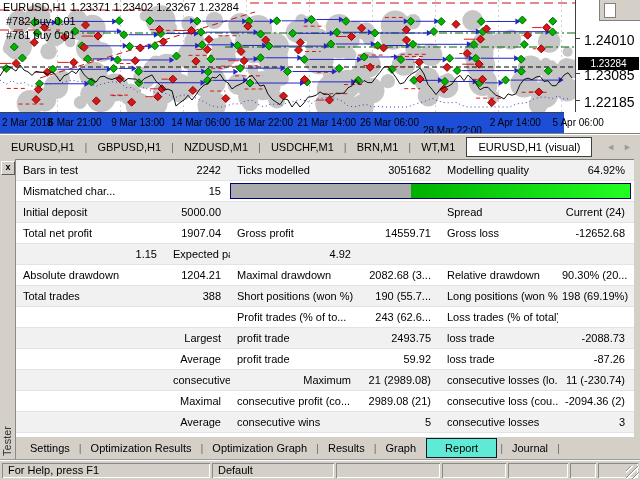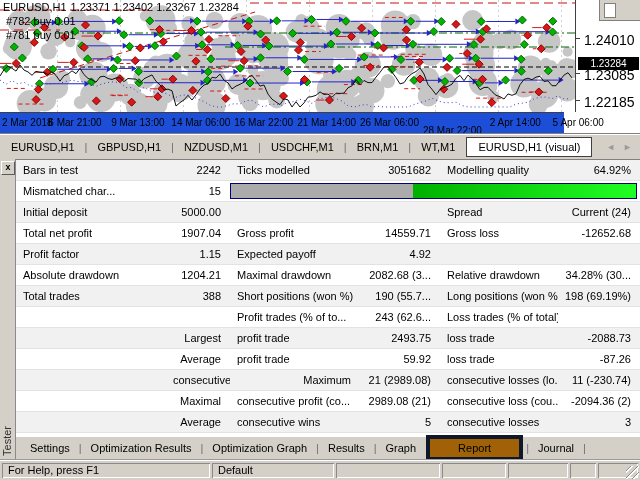--- a/index.html
+++ b/index.html
@@ -32,35 +32,35 @@
   .ctab.active{background:#fff;border:1px solid #404040;padding:3px 11px;margin:0 2px;}
   .tabsep{color:#707070;padding:0 1px;}
   .scrollbtns{display:flex;gap:8px;color:#9a9a9a;padding:0 6px;font-size:9px;}
 
   
   #report-wrap{position:absolute;left:0;top:159px;width:640px;height:300px;}
   #side-strip{position:absolute;left:0;top:0;width:16px;height:100%;background:#d4d0c8;border-right:1px solid #8a8a8a;box-sizing:border-box;}
   #close-btn{position:absolute;left:1px;top:2px;width:12px;height:12px;background:#d4d0c8;
     border:1px solid;border-color:#fff #5a5a5a #5a5a5a #fff;font-weight:bold;font-size:9px;line-height:10px;text-align:center;}
   #tester-label{position:absolute;left:1px;bottom:3px;writing-mode:vertical-rl;transform:rotate(180deg);font-size:11px;color:#333;}
-  #report-main{position:absolute;left:16px;top:0;right:0;height:100%;}
+  #report-main{position:absolute;left:16px;top:0;right:6px;height:100%;}
   #report-table{position:absolute;left:0;top:0;right:0;height:278px;background:#fff;border-top:1px solid #808080;overflow:hidden;}
   .trow{display:grid;grid-template-columns:150px 64px 130px 80px 118px 1fr;height:21px;line-height:20px;border-bottom:1px solid #e3e3e3;box-sizing:border-box;}
   .trow.alt{background:#f1f1f1;}
   .cell{overflow:hidden;white-space:nowrap;padding:0 4px;}
   .cell.lab{padding-left:7px;}
   .cell.val{text-align:right;padding-right:9px;}
   .pcell{grid-column:3 / 7;margin:2px 3px 2px 0;border:1px solid #000080;display:flex;overflow:hidden;}
   .pgray{height:100%;}
   .pgreen{flex:1;height:100%;}
 
   
   #tester-tabbar{position:absolute;left:0;right:0;bottom:0;height:22px;background:#d4d0c8;display:flex;align-items:center;padding-left:6px;}
   .ttab{padding:3px 8px;white-space:nowrap;}
-  .ttab.active{background:#a16207;border:4px solid #0f172a;padding:3px 28px;margin:0 2px;}
+  .ttab.active{background:#5eead4;border:1px solid #0f172a;padding:3px 18px;margin:0 2px;}
 
   
   #status-bar{position:absolute;left:0;top:459px;width:640px;height:21px;background:#d4d0c8;
     border-top:1px solid #9a9a9a;box-shadow:inset 0 1px 0 #ffffff;display:flex;align-items:center;padding:0 1px;box-sizing:border-box;}
   .scell{height:15px;line-height:15px;margin:0 1px;padding:0 6px;white-space:nowrap;overflow:hidden;
     box-shadow:inset 1px 1px 0 #8a8a8a, inset -1px -1px 0 #ffffff;box-sizing:border-box;}
   #grip{position:absolute;right:1px;bottom:1px;width:13px;height:13px;
     background:repeating-linear-gradient(135deg,transparent 0 3px,#8a8a8a 3px 4px,#fff 4px 5px);}
 </style>
 </head>
@@ -615,34 +615,33 @@
           </div>
           <div class="trow">
             <div class="cell lab">Total net profit</div>
             <div class="cell val">1907.04</div>
             <div class="cell lab">Gross profit</div>
             <div class="cell val">14559.71</div>
             <div class="cell lab">Gross loss</div>
             <div class="cell val">-12652.68</div>
           </div>
           <div class="trow alt">
-            <div class="cell lab">Profit factor</div>
             <div class="cell val">1.15</div>
             <div class="cell lab">Expected payoff</div>
             <div class="cell val">4.92</div>
             <div class="cell lab"></div>
             <div class="cell val"></div>
           </div>
           <div class="trow">
             <div class="cell lab">Absolute drawdown</div>
             <div class="cell val">1204.21</div>
             <div class="cell lab">Maximal drawdown</div>
             <div class="cell val">2082.68 (3...</div>
             <div class="cell lab">Relative drawdown</div>
-            <div class="cell val">34.28% (30...</div>
+            <div class="cell val">90.30% (20...</div>
           </div>
           <div class="trow alt">
             <div class="cell lab">Total trades</div>
             <div class="cell val">388</div>
             <div class="cell lab">Short positions (won %)</div>
             <div class="cell val">190 (55.7...</div>
             <div class="cell lab">Long positions (won %)</div>
             <div class="cell val">198 (69.19%)</div>
           </div>
           <div class="trow">

